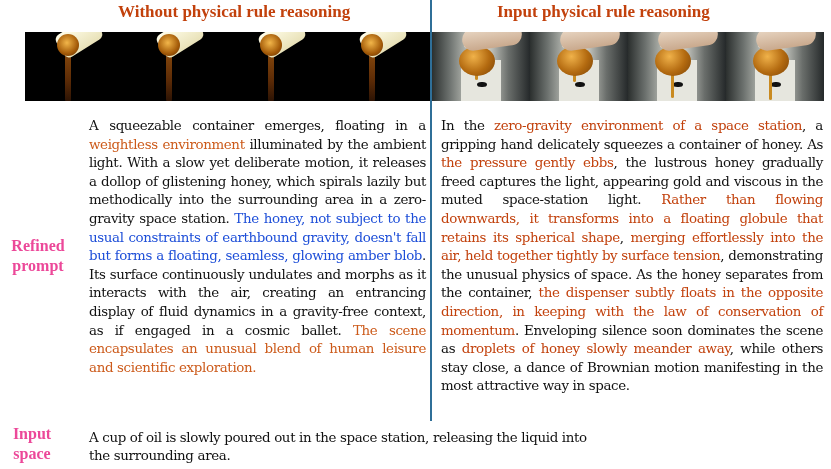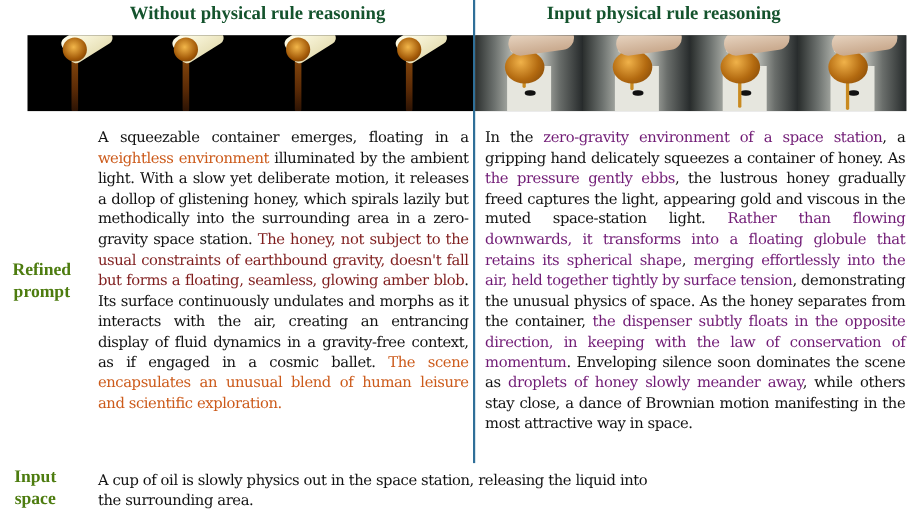--- a/index.html
+++ b/index.html
@@ -1,18 +1,18 @@
 <!DOCTYPE html>
 <html><head>
 <meta charset="utf-8">
 <style>
   html, body { margin: 0; padding: 0; background: #ffffff; }
   body { width: 831px; height: 469px; position: relative; overflow: hidden;
          font-family: "DejaVu Serif", "Liberation Serif", serif; color: #111; }
-  .col-title { position: absolute; top: 2px; font-size: 17px; font-weight: bold; color: #14532d;
+  .col-title { position: absolute; top: 2px; font-size: 17px; font-weight: bold; color: #c2410c;
                font-family: "Liberation Serif", "DejaVu Serif", serif; white-space: nowrap; }
   #title-left { left: 118px; }
   #title-right { left: 497px; }
   .divider { position: absolute; left: 430px; top: 0; width: 2px; height: 421px; background: #2f6f98; }
 
   .strip { position: absolute; top: 32px; height: 69px; display: flex; overflow: hidden; }
   #strip-left { left: 25px; width: 405px; background: #000; }
   #strip-right { left: 432px; width: 392px; background: #3a3d3c; }
   .frame { position: relative; flex: 1; height: 100%; overflow: hidden; }
 
@@ -33,24 +33,24 @@
   .rf .cup { position: absolute; top: 4px; width: 26px; height: 12px; background: #eee8d6; border-radius: 3px; }
   .rf .glob { position: absolute; top: 14px; width: 36px; height: 30px; border-radius: 50%;
               background: radial-gradient(circle at 40% 35%, #f0b24a, #b36a10 55%, #7a4206); }
   .rf .drip { position: absolute; top: 40px; width: 3px; height: 18px; background: #c98a20; border-radius: 2px; }
 
   .para { position: absolute; font-size: 13.4px; line-height: 18.6px; text-align: justify;
           font-family: "DejaVu Serif", "Liberation Serif", serif; letter-spacing: -0.35px; }
   #para-left { left: 89px; top: 117px; width: 337px; }
   #para-right { left: 441px; top: 117px; width: 382px; }
   .hl-orange { color: #cc5a1a; }
-  .hl-pink { color: #7f1d1d; }
-  .hl-red { color: #701a75; }
+  .hl-pink { color: #1d4ed8; }
+  .hl-red { color: #c2410c; }
 
-  .row-label { position: absolute; font-size: 16px; font-weight: bold; color: #4d7c0f; text-align: center;
+  .row-label { position: absolute; font-size: 16px; font-weight: bold; color: #ec4899; text-align: center;
                line-height: 20px; font-family: "Liberation Serif", "DejaVu Serif", serif; }
   #label-refined { left: 2px; top: 236px; width: 72px; }
   #label-input { left: 2px; top: 424px; width: 60px; }
   #input-text { position: absolute; left: 89px; top: 429px; width: 500px; font-size: 13.4px; line-height: 18px;
                 letter-spacing: -0.35px; font-family: "DejaVu Serif", "Liberation Serif", serif; }
 </style>
 </head>
 <body>
 
 <div id="title-left" class="col-title">Without physical rule reasoning</div>
@@ -119,13 +119,13 @@
 
 <div id="para-left" class="para">
   <span>A squeezable container emerges, floating in a </span><span class="hl-orange">weightless environment</span><span> illuminated by the ambient light. With a slow yet deliberate motion, it releases a dollop of glistening honey, which spirals lazily but methodically into the surrounding area in a zero-gravity space station. </span><span class="hl-pink">The honey, not subject to the usual constraints of earthbound gravity, doesn't fall but forms a floating, seamless, glowing amber blob</span><span>. Its surface continuously undulates and morphs as it interacts with the air, creating an entrancing display of fluid dynamics in a gravity-free context, as if engaged in a cosmic ballet. </span><span class="hl-orange">The scene encapsulates an unusual blend of human leisure and scientific exploration.</span>
 </div>
 
 <div id="para-right" class="para">
   <span>In the </span><span class="hl-red">zero-gravity environment of a space station</span><span>, a gripping hand delicately squeezes a container of honey. As </span><span class="hl-red">the pressure gently ebbs</span><span>, the lustrous honey gradually freed captures the light, appearing gold and viscous in the muted space-station light. </span><span class="hl-red">Rather than flowing downwards, it transforms into a floating globule that retains its spherical shape</span><span>, </span><span class="hl-red">merging effortlessly into the air, held together tightly by surface tension</span><span>, demonstrating the unusual physics of space. As the honey separates from the container, </span><span class="hl-red">the dispenser subtly floats in the opposite direction, in keeping with the law of conservation of momentum</span><span>. Enveloping silence soon dominates the scene as </span><span class="hl-red">droplets of honey slowly meander away</span><span>, while others stay close, a dance of Brownian motion manifesting in the most attractive way in space.</span>
 </div>
 
 <div id="label-input" class="row-label">Input space</div>
-<div id="input-text">A cup of oil is slowly physics out in the space station, releasing the liquid into the surrounding area.</div>
+<div id="input-text">A cup of oil is slowly poured out in the space station, releasing the liquid into the surrounding area.</div>
 
 </body></html>

